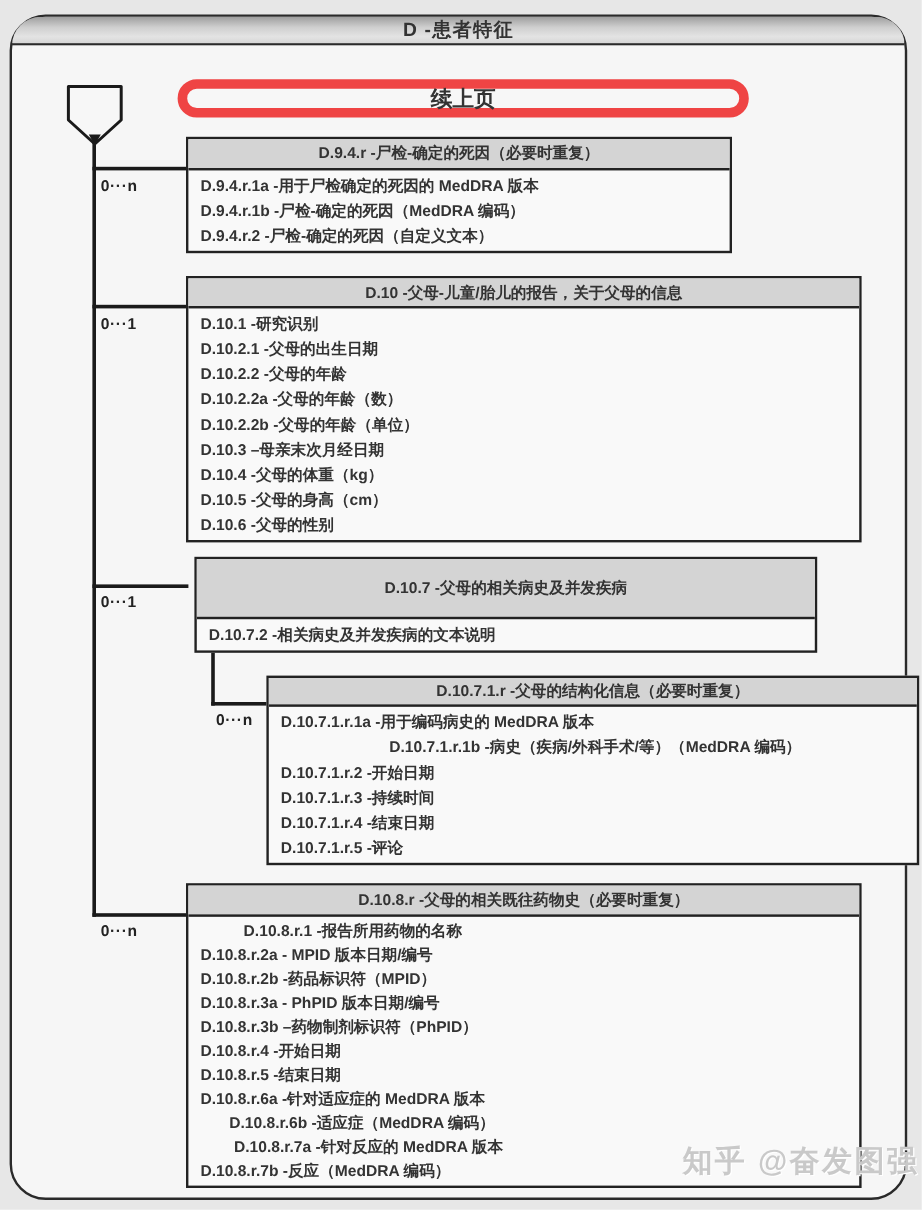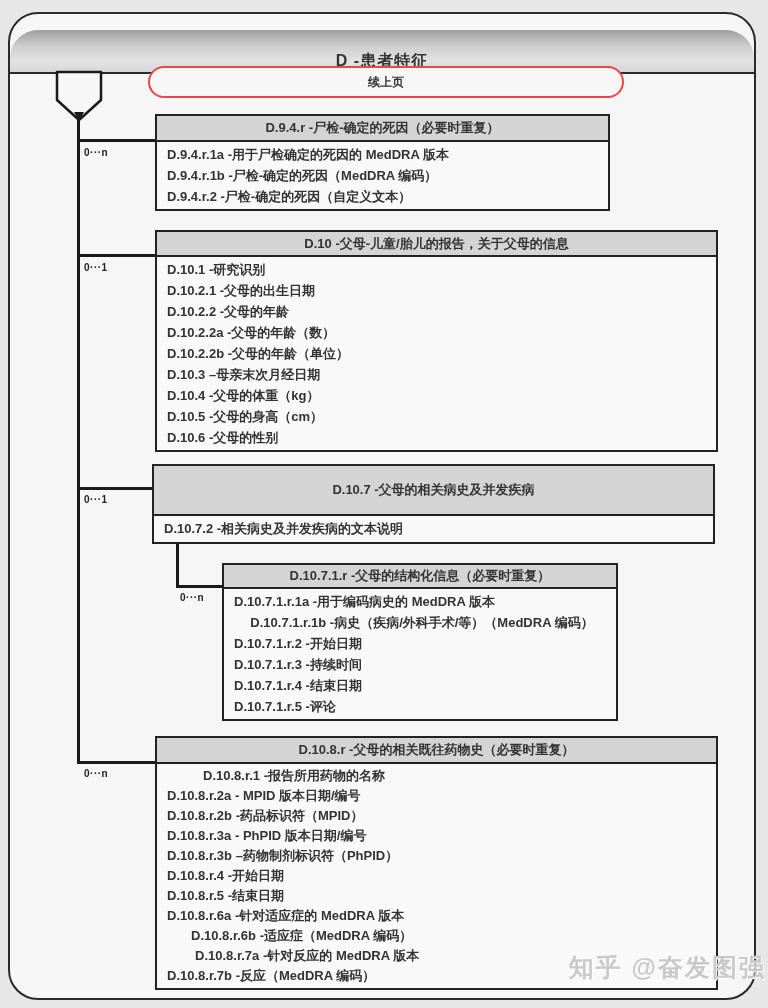--- a/index.html
+++ b/index.html
@@ -8,37 +8,37 @@
     background:#e7e7e7;
     font-family:"Liberation Sans","DejaVu Sans",sans-serif;
     color:#2e2e2e;
   }
   .card{
     position:absolute;left:8px;top:12px;width:748px;height:988px;
     background:#f6f6f6;border:2px solid #2a2a2a;border-radius:30px;
     box-sizing:border-box;
   }
   .titlebar{
-    position:absolute;left:0;top:16px;width:100%;height:44px;
+    position:absolute;left:0;top:0;width:100%;height:24px;
     border-bottom:2px solid #2a2a2a;border-radius:28px 28px 0 0;
     background:linear-gradient(180deg,#9e9e9e 0%,#cfcfcf 40%,#e3e3e3 75%,#d6d6d6 100%);
-    display:flex;align-items:flex-end;justify-content:center;
+    display:flex;align-items:center;justify-content:center;
     box-sizing:border-box;
   }
   .titlebar .t{font-size:16px;font-weight:bold;color:#333;letter-spacing:1px;}
   .pill{
     position:absolute;left:148px;top:66px;width:476px;height:32px;
-    border:2px solid #ef4444;border-radius:17px;background:#f7f7f7;
+    border:8px solid #ef4444;border-radius:17px;background:#f7f7f7;
     display:flex;align-items:center;justify-content:center;
-    box-sizing:border-box;font-size:12px;font-weight:bold;color:#333;
+    box-sizing:border-box;font-size:18px;font-weight:bold;color:#333;
   }
   .penta{position:absolute;left:54px;top:70px;width:50px;height:54px;}
   .line{position:absolute;background:#1a1a1a;}
   .card-label{
-    position:absolute;font-size:10px;font-weight:bold;color:#222;
+    position:absolute;font-size:13px;font-weight:bold;color:#222;
     letter-spacing:0.5px;white-space:nowrap;
   }
   .box{
     position:absolute;border:2px solid #222;background:#f9f9f9;
     box-sizing:border-box;
   }
   .box .hdr{
     background:#d4d4d4;border-bottom:2px solid #222;
     display:flex;align-items:center;justify-content:center;
     font-size:13px;font-weight:bold;color:#333;box-sizing:border-box;
@@ -102,28 +102,28 @@
     <div class="it" style="line-height:21px;">D.10.2.2 -父母的年龄</div>
     <div class="it" style="line-height:21px;">D.10.2.2a -父母的年龄（数）</div>
     <div class="it" style="line-height:21px;">D.10.2.2b -父母的年龄（单位）</div>
     <div class="it" style="line-height:21px;">D.10.3 –母亲末次月经日期</div>
     <div class="it" style="line-height:21px;">D.10.4 -父母的体重（kg）</div>
     <div class="it" style="line-height:21px;">D.10.5 -父母的身高（cm）</div>
     <div class="it" style="line-height:21px;">D.10.6 -父母的性别</div>
   </div>
 </div>
 
-<div class="box" style="left:152px;top:464px;width:563px;">
+<div class="box" style="left:162px;top:464px;width:519px;">
   <div class="hdr" style="height:50px;">D.10.7 -父母的相关病史及并发疾病</div>
   <div class="bd">
     <div class="it" style="line-height:22px;">D.10.7.2 -相关病史及并发疾病的文本说明</div>
   </div>
 </div>
 
-<div class="box" style="left:222px;top:563px;width:396px;">
+<div class="box" style="left:222px;top:563px;width:544px;">
   <div class="hdr" style="height:24px;">D.10.7.1.r -父母的结构化信息（必要时重复）</div>
   <div class="bd">
     <div class="it" style="line-height:21px;">D.10.7.1.r.1a -用于编码病史的 MedDRA 版本</div>
     <div class="it" style="line-height:21px;text-align:center;">D.10.7.1.r.1b -病史（疾病/外科手术/等）（MedDRA 编码）</div>
     <div class="it" style="line-height:21px;">D.10.7.1.r.2 -开始日期</div>
     <div class="it" style="line-height:21px;">D.10.7.1.r.3 -持续时间</div>
     <div class="it" style="line-height:21px;">D.10.7.1.r.4 -结束日期</div>
     <div class="it" style="line-height:21px;">D.10.7.1.r.5 -评论</div>
   </div>
 </div>

